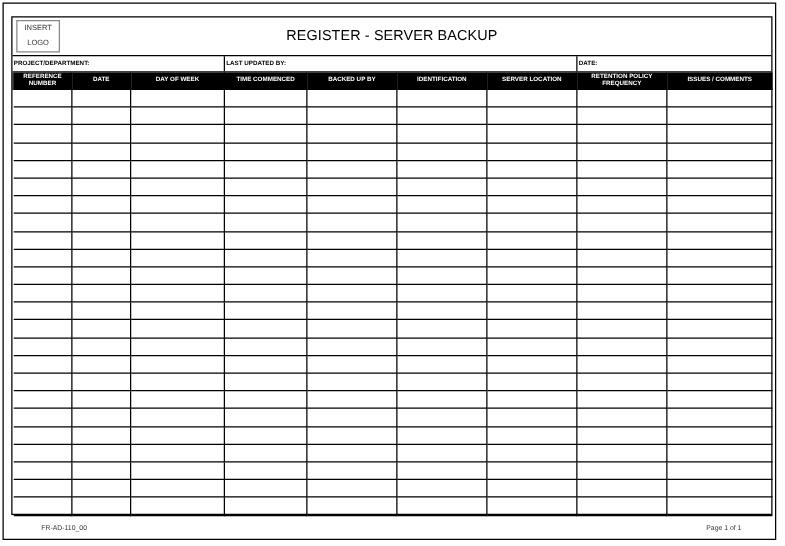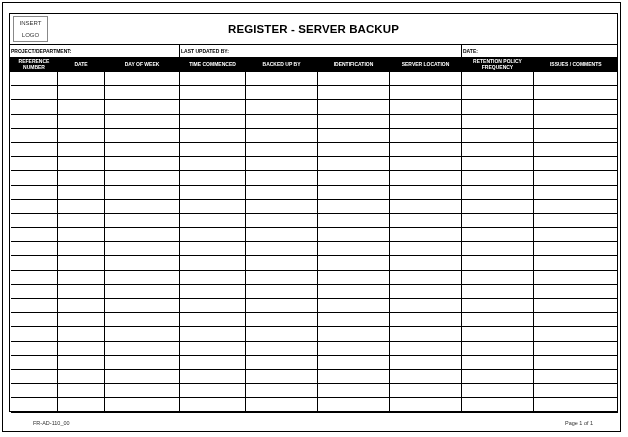--- a/index.html
+++ b/index.html
@@ -8,21 +8,21 @@
   .page-border { position: absolute; left: 2px; top: 2px; width: 619px; height: 430px;
                  border: 1px solid #000; box-sizing: border-box; }
   .frame { position: absolute; left: 9px; top: 13px; width: 609px; height: 399px;
            border: 1px solid #000; box-sizing: border-box; }
   .title-row { position: absolute; left: 0; top: 0; width: 607px; height: 31px;
                border-bottom: 1px solid #000; box-sizing: border-box; }
   .logo-box { position: absolute; left: 3px; top: 2px; width: 35px; height: 26px;
               border: 1px solid #888; box-sizing: border-box; font-size: 6px; color: #333;
               display: flex; flex-direction: column; justify-content: space-around; align-items: center; }
   .title { position: absolute; left: 0; right: 0; top: 9px; text-align: center;
-           font-size: 11.5px; font-weight: bold; letter-spacing: 0.1px; }
+           font-size: 11.5px; font-weight: normal; letter-spacing: 0.1px; }
   .info-row { position: absolute; left: 0; top: 31px; width: 607px; height: 13px;
               border-bottom: 1px solid #000; box-sizing: border-box; }
   .info-cell { position: absolute; top: 0; height: 12px; font-size: 5px; font-weight: bold;
                line-height: 12px; padding-left: 1px; box-sizing: border-box; }
   .info-cell.divided { border-left: 1px solid #000; }
   .grid { position: absolute; left: 0; top: 44px; width: 607px; border-collapse: collapse;
           table-layout: fixed; }
   .grid th { background: #000; color: #fff; font-size: 5px; font-weight: bold;
              height: 13px; padding: 0; text-align: center; line-height: 5.5px;
              border-left: 1px solid #000; }

